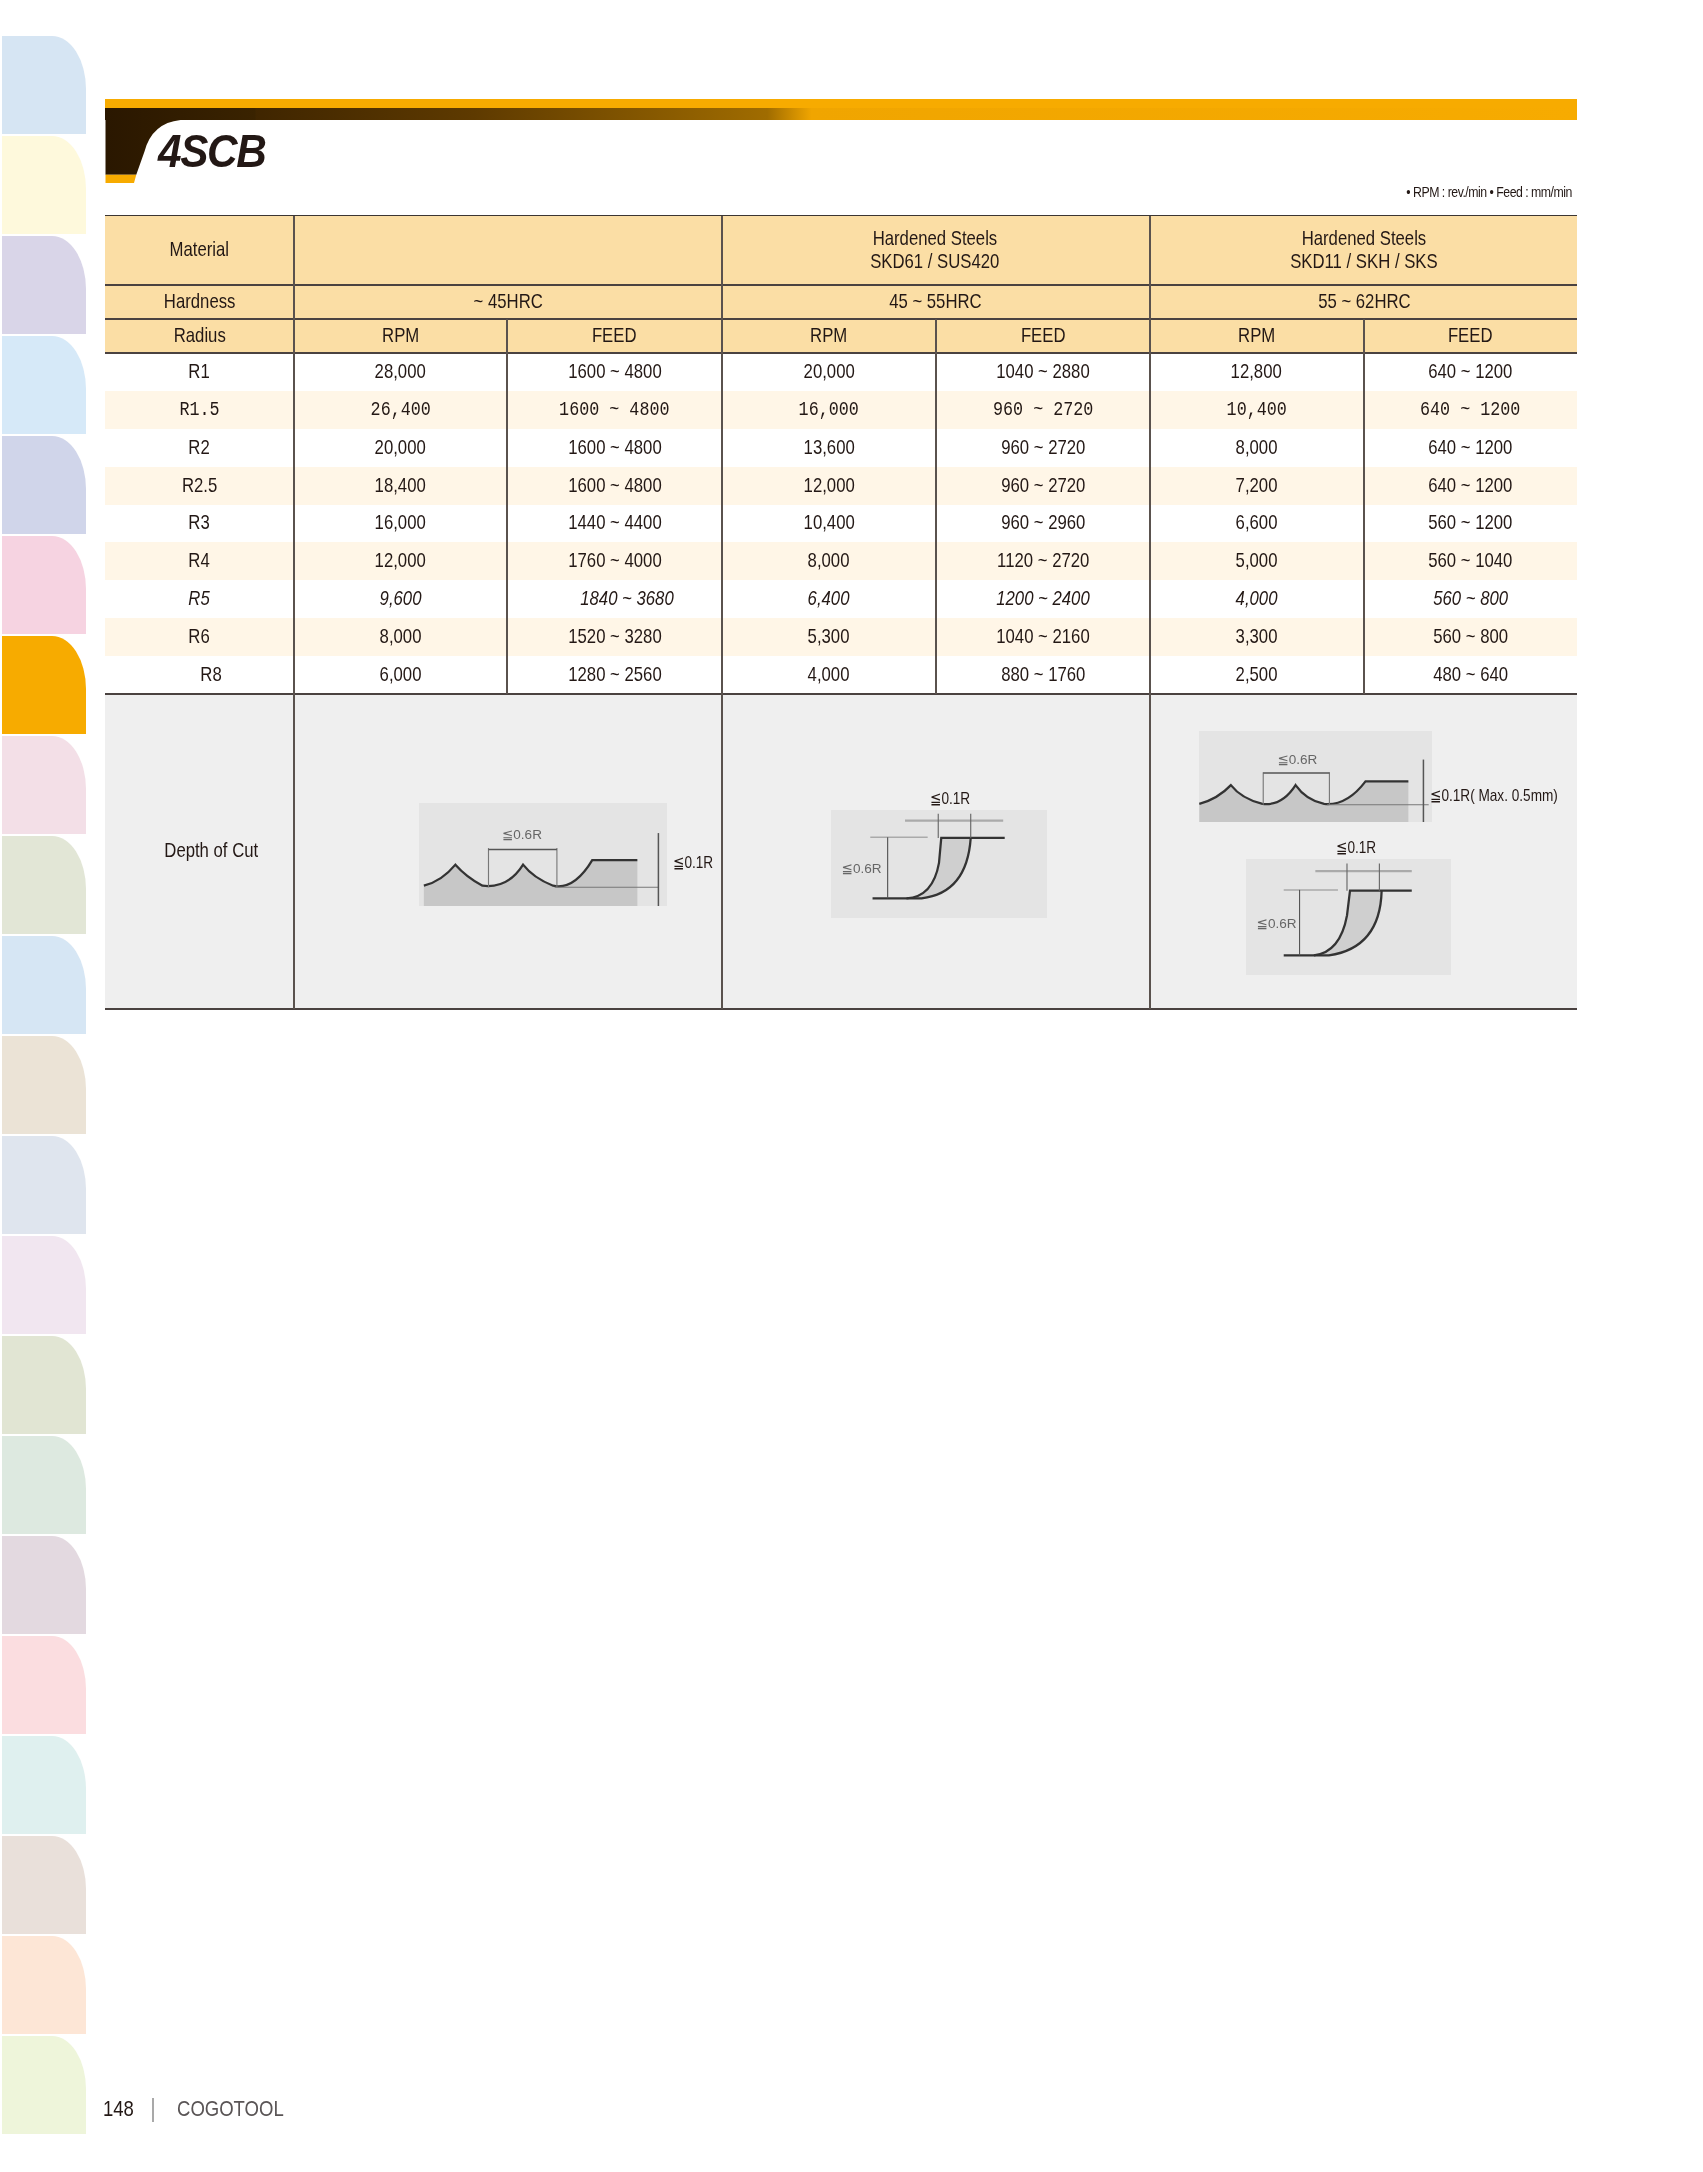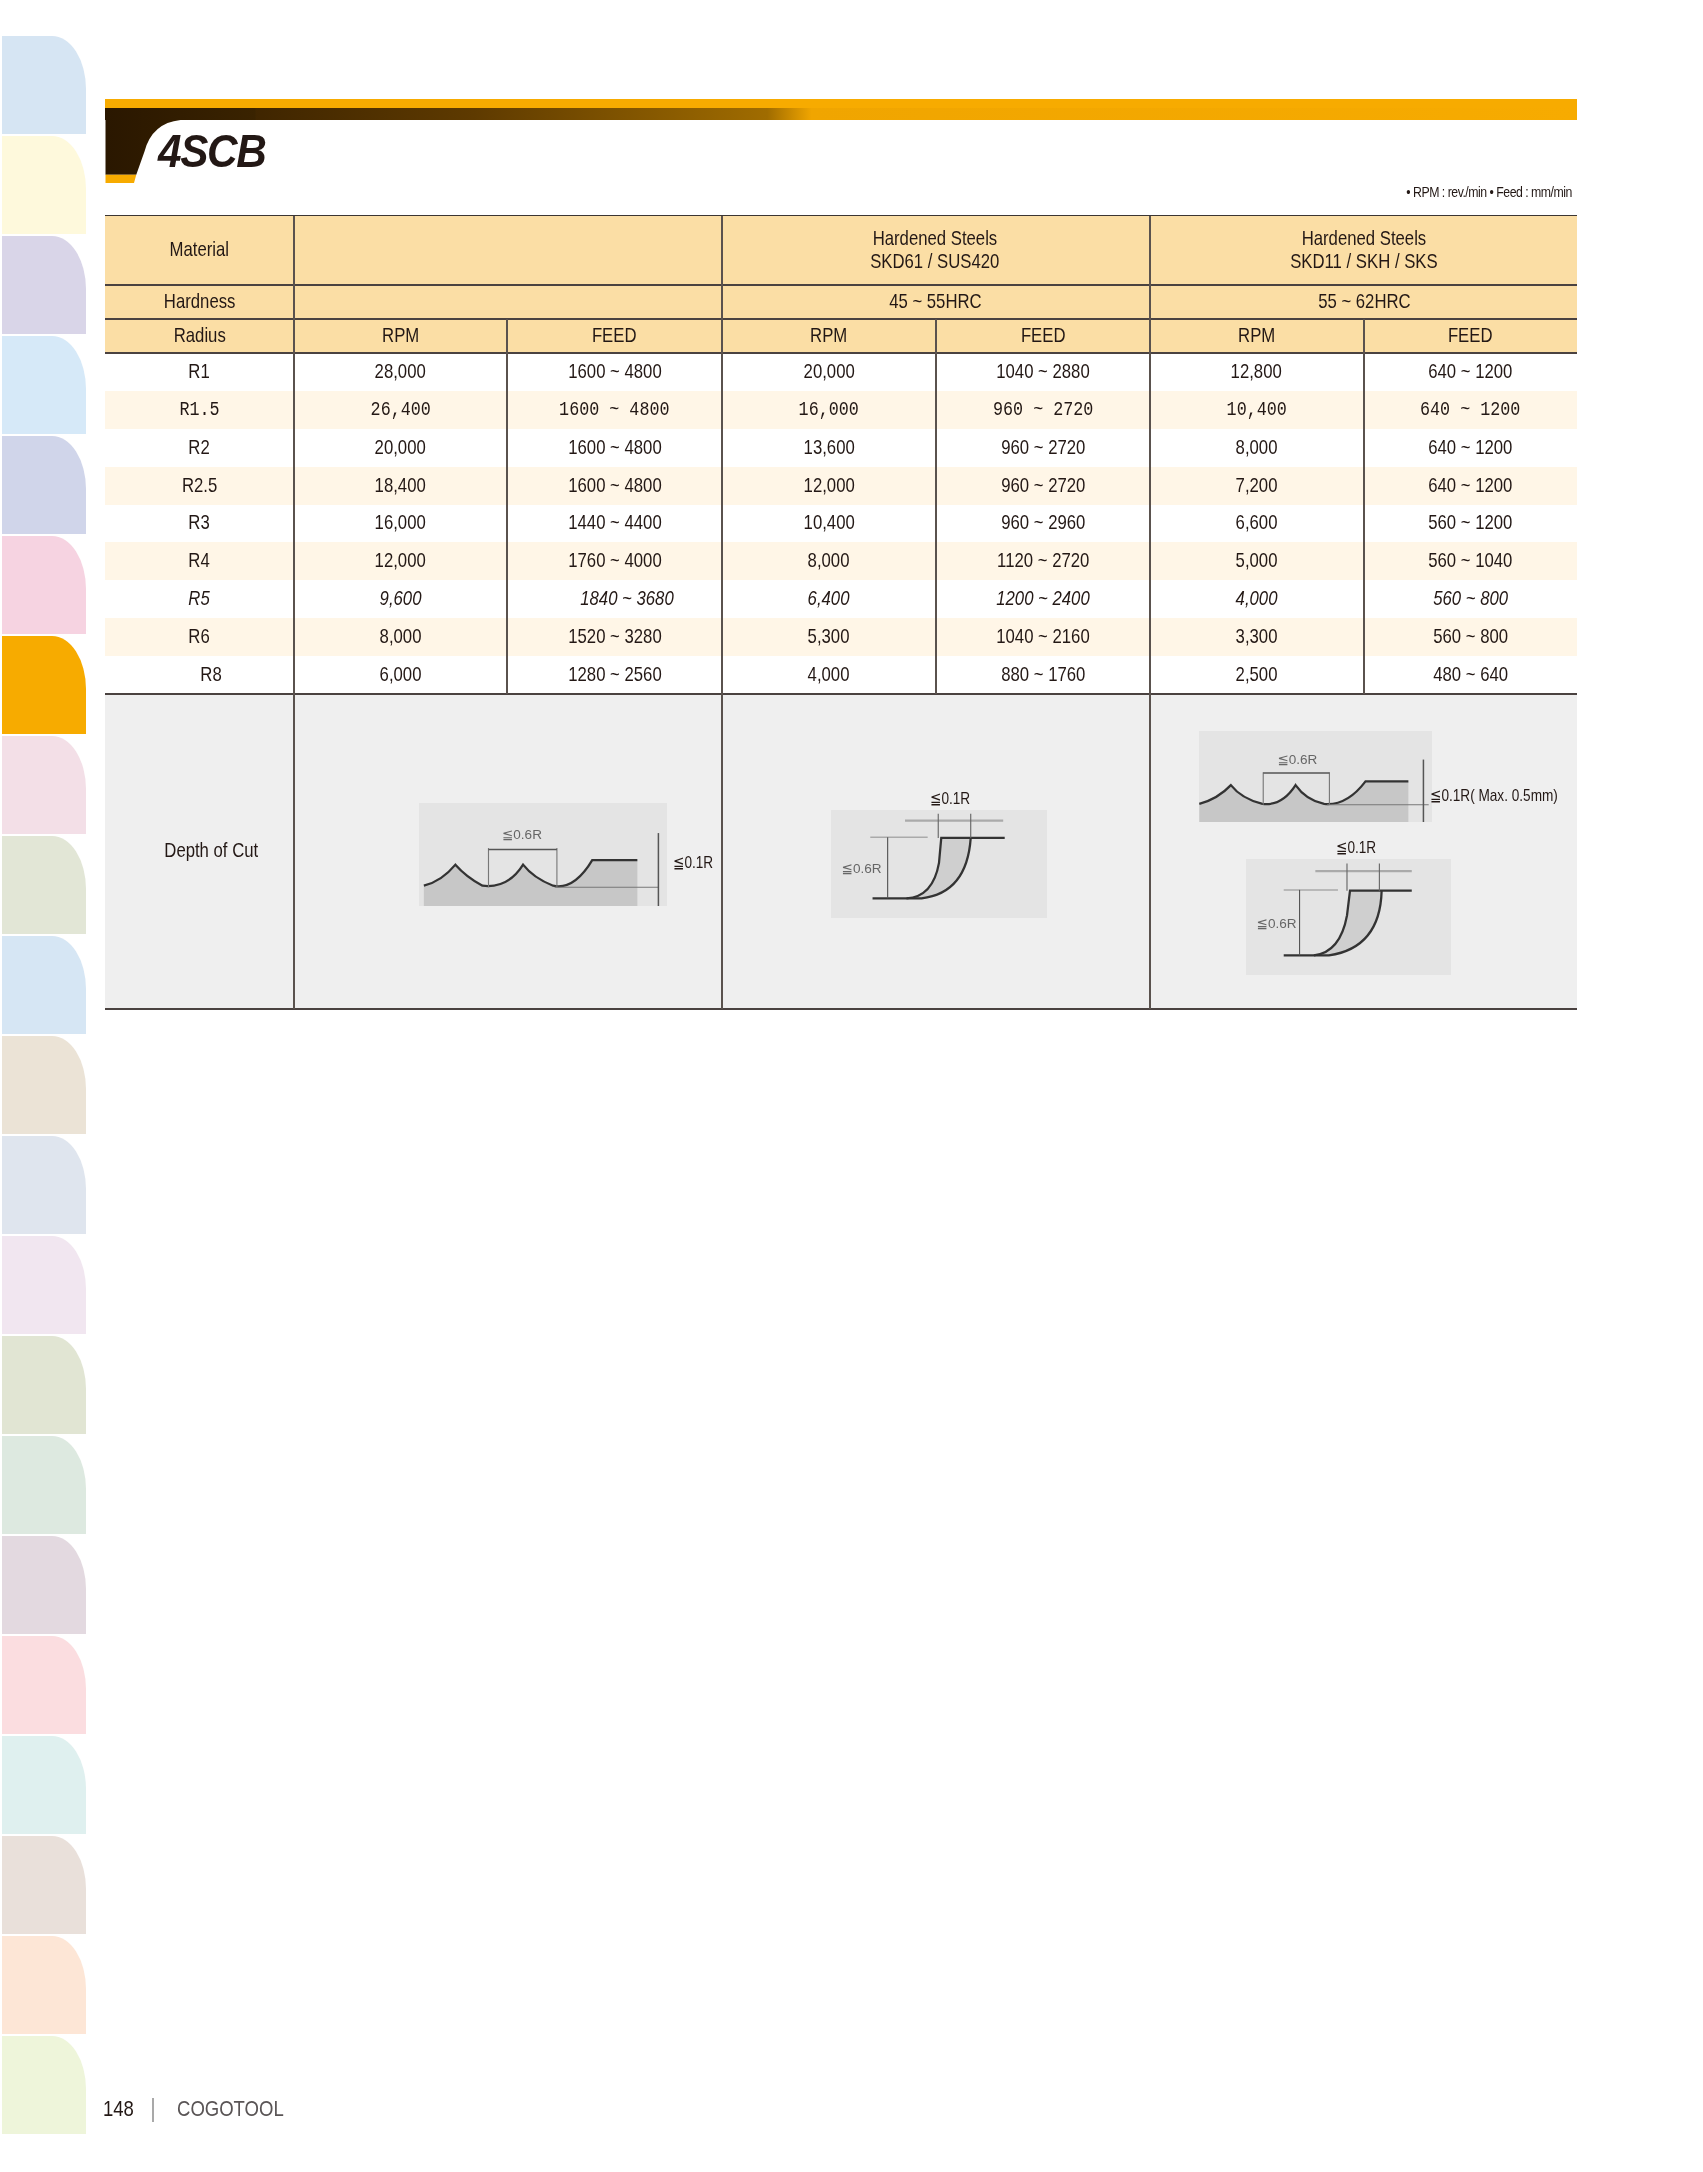--- a/index.html
+++ b/index.html
@@ -116,20 +116,23 @@
     <div class="cell" style="left:1045px;width:428px;flex-direction:column;">
       <span>Hardened Steels</span>
         <span>SKD11 / SKH / SKS</span>
     </div>
   </div>
 
   <div class="row hbg" style="top:68px;height:35px;">
     <div class="cell" style="left:0;width:189px;">
         <span>Hardness</span>
       </div>
+    <div class="cell" style="left:189px;width:428px;">
+        <span>~ 45HRC</span>
+      </div>
     <div class="cell" style="left:616px;width:428px;border-radius:11px;">
         <span>45 ~ 55HRC</span>
       </div>
     <div class="cell" style="left:1045px;width:428px;">
         <span>55 ~ 62HRC</span>
       </div>
   </div>
 
   <div class="row hbg" style="top:103px;height:34px;">
     <div class="cell" style="left:0;width:189px;">

